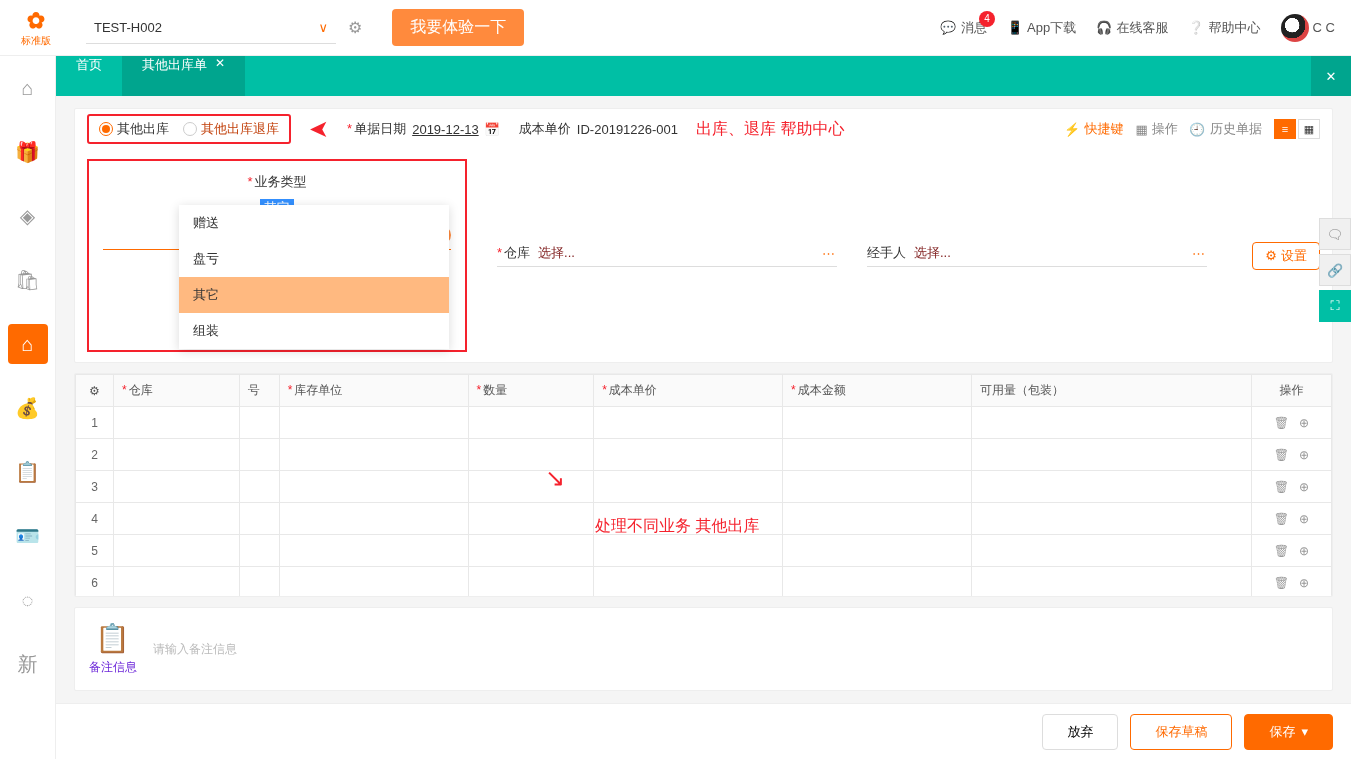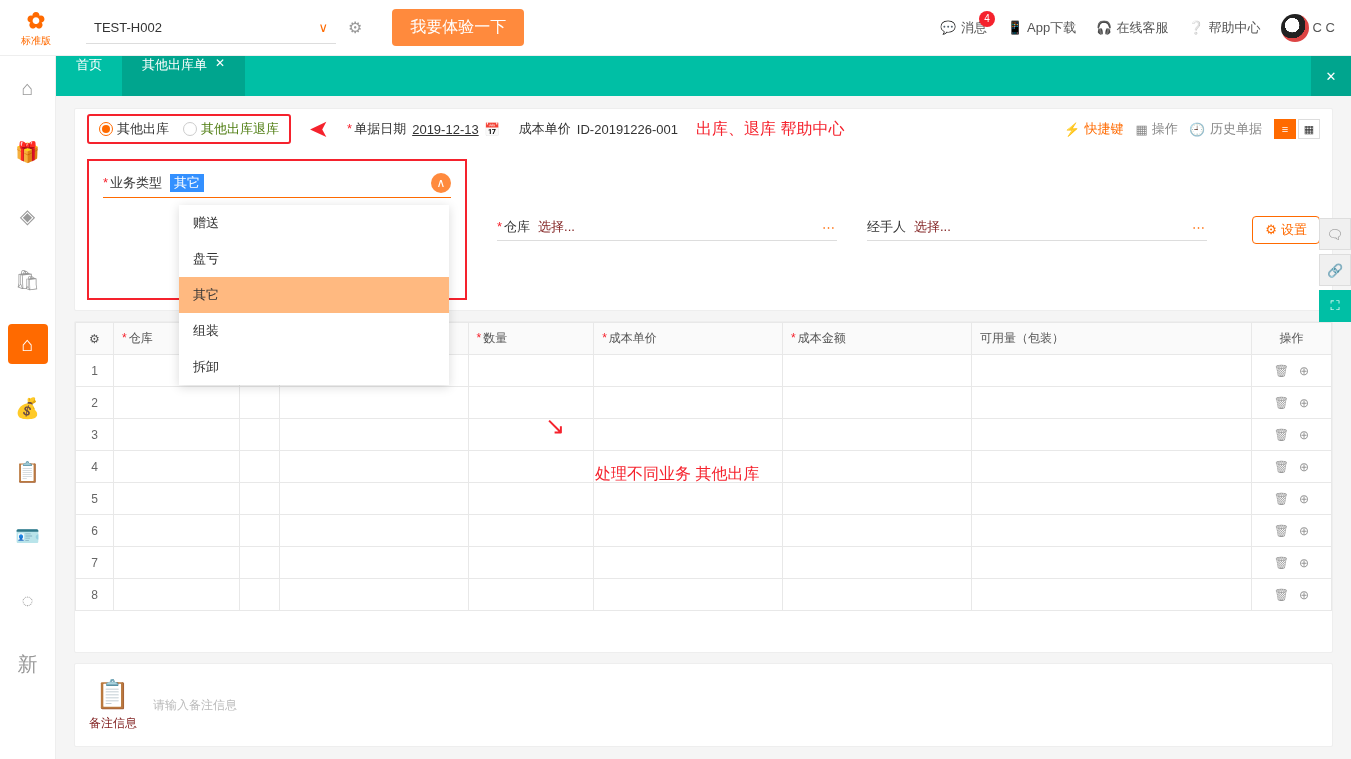--- a/index.html
+++ b/index.html
@@ -38,40 +38,40 @@
 .content { flex: 1; padding: 12px 18px; display: flex; flex-direction: column; gap: 10px; background: #f5f5f5; overflow: hidden; }
 .card { background: #fff; border: 1px solid #eee; border-radius: 2px; }
 
 
 .mode-row { display: flex; align-items: center; height: 40px; padding: 0 12px; gap: 18px; font-size: 13px; }
 .mode-radio-group { border: 2px solid #f5222d; border-radius: 3px; padding: 4px 10px; display: flex; gap: 14px; align-items: center; }
 .radio { display: flex; align-items: center; gap: 4px; cursor: pointer; }
 .radio-dot { width: 14px; height: 14px; border: 1px solid #ff6a00; border-radius: 50%; display: inline-flex; align-items: center; justify-content: center; }
 .radio-dot.checked::after { content: ""; width: 8px; height: 8px; background: #ff6a00; border-radius: 50%; }
 .radio-dot.unchecked { border-color: #ccc; }
-.radio-label.muted { color: #4d7c0f; }
+.radio-label.muted { color: #c2410c; }
 .label-pair { display: flex; align-items: center; gap: 6px; }
 .req { color: #f5222d; margin-right: 2px; }
 .date-val { color: #333; text-decoration: underline; }
 .cal-icon { color: #ff6a00; }
 .toolbar-right { margin-left: auto; display: flex; align-items: center; gap: 12px; }
 .tool-link { color: #ff6a00; display: flex; align-items: center; gap: 4px; cursor: pointer; }
 .tool-link.muted { color: #888; }
 .view-toggle { display: flex; gap: 2px; }
 .view-toggle span { width: 22px; height: 20px; border: 1px solid #ddd; display: flex; align-items: center; justify-content: center; font-size: 11px; cursor: pointer; }
 .view-toggle span.active { background: #ff6a00; color: #fff; border-color: #ff6a00; }
 
 
 .annotation-1 { color: #f5222d; font-size: 16px; }
 .arrow-red { color: #f5222d; font-size: 24px; transform: scaleX(-1); }
 
 
 .form-row { display: flex; align-items: center; padding: 10px 12px; gap: 30px; position: relative; }
 .biztype-box { border: 2px solid #f5222d; padding: 10px 14px 100px 14px; position: relative; width: 380px; }
-.biztype-inner { display: flex; align-items: center; gap: 8px; border-bottom: 1px solid #ff6a00; padding: 2px 0 4px 0; }
+.biztype-inner { display: flex; align-items: center; gap: 8px; border-bottom: 1px solid #ff6a00; padding: 2px 0 4px 0; flex-direction: column; }
 .biztype-val { background: #3390ff; color: #fff; padding: 0 4px; }
 .biztype-chevron { margin-left: auto; width: 20px; height: 20px; background: #ff8a3d; border-radius: 50%; color: #fff; display: flex; align-items: center; justify-content: center; font-size: 12px; }
 .dropdown { position: absolute; top: 44px; left: 90px; width: 270px; background: #fff; box-shadow: 0 2px 10px rgba(0,0,0,0.15); z-index: 10; }
 .dropdown-item { padding: 9px 14px; cursor: pointer; }
 .dropdown-item.hover { background: #ffb980; }
 .select-field { flex: 1; display: flex; align-items: center; gap: 8px; border-bottom: 1px solid #ddd; padding-bottom: 4px; max-width: 340px; }
 .placeholder { color: #7f1d1d; text-align: right; }
 .dots { margin-left: auto; color: #ff6a00; letter-spacing: 2px; }
 .settings-btn { margin-left: auto; border: 1px solid #ff6a00; color: #ff6a00; padding: 4px 12px; border-radius: 4px; display: flex; align-items: center; gap: 4px; cursor: pointer; }
 
@@ -86,21 +86,21 @@
 .op-icons { display: flex; gap: 10px; justify-content: center; color: #999; }
 .gear-th { width: 38px; text-align: center; }
 
 .annotation-2 { position: absolute; top: 142px; left: 520px; color: #f5222d; font-size: 16px; z-index: 5; }
 .arrow-2 { position: absolute; top: 90px; left: 470px; color: #f5222d; font-size: 24px; z-index: 5; }
 
 
 .remark-card { display: flex; align-items: center; padding: 14px; gap: 16px; }
 .remark-icon-wrap { display: flex; flex-direction: column; align-items: center; color: #00bfa5; }
 .remark-icon { font-size: 28px; }
-.remark-label { font-size: 12px; color: #7f1d1d; margin-top: 4px; }
+.remark-label { font-size: 12px; color: #6d28d9; margin-top: 4px; }
 .remark-input { flex: 1; border: none; outline: none; font-size: 12px; color: #333; }
 .remark-input::placeholder { color: #bbb; }
 
 
 .footer-bar { height: 56px; display: flex; align-items: center; justify-content: flex-end; gap: 12px; padding: 0 18px; background: #fff; border-top: 1px solid #eee; }
 .btn { padding: 8px 24px; border-radius: 4px; cursor: pointer; font-size: 13px; border: 1px solid #ddd; background: #fff; }
 .btn-outline-orange { border-color: #ff6a00; color: #ff6a00; }
 .btn-orange { background: #ff6a00; color: #fff; border-color: #ff6a00; display: flex; align-items: center; gap: 6px; }
 
 
@@ -225,21 +225,20 @@
             <div class="biztype-inner">
               <span><span class="req">*</span><span>业务类型</span></span>
               <span class="biztype-val">其它</span>
               <span class="biztype-chevron">∧</span>
             </div>
             <div class="dropdown">
               <div class="dropdown-item">赠送</div>
               <div class="dropdown-item">盘亏</div>
               <div class="dropdown-item hover">其它</div>
               <div class="dropdown-item">组装</div>
-              <div class="dropdown-item">拆卸</div>
             </div>
           </div>
 
           <div class="select-field">
             <span><span class="req">*</span><span>仓库</span></span>
             <span class="placeholder">选择...</span>
             <span class="dots">⋯</span>
           </div>
 
           <div class="select-field">
@@ -409,20 +408,28 @@
       <div class="card remark-card">
         <div class="remark-icon-wrap">
           <span class="remark-icon">📋</span>
           <span class="remark-label">备注信息</span>
         </div>
         <input class="remark-input" placeholder="请输入备注信息" style="">
       </div>
 
     </div>
 
+    <div class="footer-bar">
+      <button class="btn">放弃</button>
+      <button class="btn btn-outline-orange">保存草稿</button>
+      <button class="btn btn-orange">
+        <span>保存</span>
+        <span>▾</span>
+      </button>
+    </div>
 
     <div class="right-tools">
       <div class="right-tool">🗨</div>
       <div class="right-tool">🔗</div>
       <div class="right-tool active">⛶</div>
     </div>
   </div>
 </div>
 
 </body></html>

